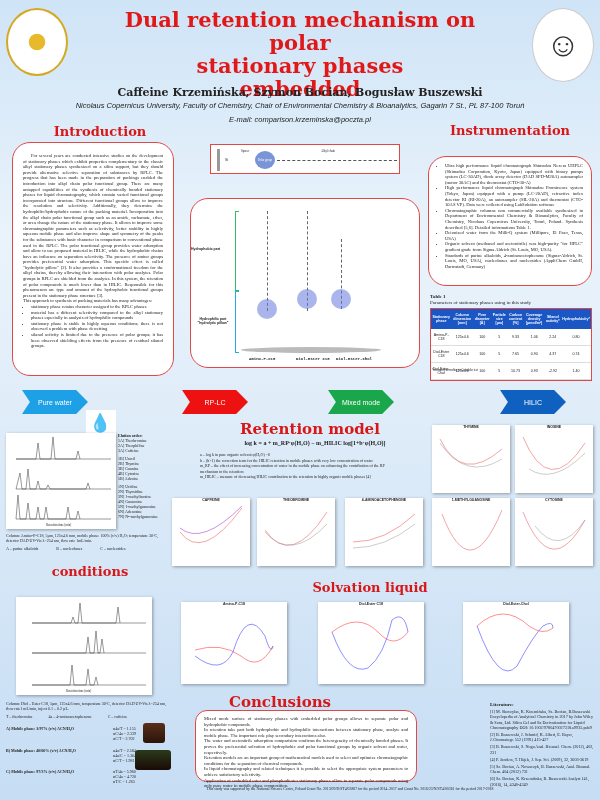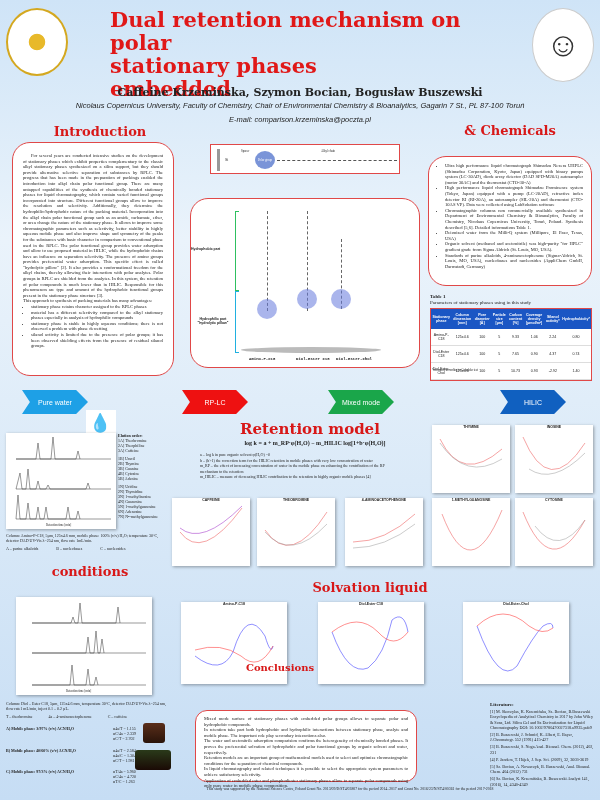--- a/index.html
+++ b/index.html
@@ -1,18 +1,18 @@
 <!DOCTYPE html>
 <html><head>
 <meta charset="utf-8">
 <style>
 *{box-sizing:border-box;margin:0;padding:0}
 body{width:600px;height:800px;overflow:hidden;background:linear-gradient(180deg,#cfe4f7 0%,#eaf3fb 30%,#dbeaf8 60%,#c6ddf4 100%);font-family:"Liberation Serif",serif;position:relative;color:#222}
 .abs{position:absolute}
-.title{left:110px;top:8px;width:380px;text-align:left;color:#e01818;font-family:"DejaVu Serif",serif;font-weight:bold;font-size:21px;line-height:23px}
+.title{left:110px;top:8px;width:380px;text-align:center;color:#e01818;font-family:"DejaVu Serif",serif;font-weight:bold;font-size:21px;line-height:23px}
 .logo-l{left:6px;top:8px;width:62px;height:68px;border-radius:50%;background:radial-gradient(circle,#e8b92a 0 18%,#fff 20% 100%);border:2px solid #d4a820}
 .logo-r{left:532px;top:8px;width:62px;height:74px;border-radius:50%;background:#fff;border:1px solid #ccc;display:flex;align-items:center;justify-content:center;font-size:34px;color:#333}
 .authors{left:0;top:86px;width:600px;text-align:center;font-weight:bold;font-size:11px;font-family:"DejaVu Serif",serif}
 .affil{left:0;top:101px;width:600px;text-align:center;font-style:italic;font-size:7.5px;font-family:"Liberation Sans",sans-serif}
 .email{left:0;top:115px;width:600px;text-align:center;font-style:italic;font-size:7.5px;font-family:"Liberation Sans",sans-serif}
 .h2{color:#d81818;font-weight:bold;font-family:"DejaVu Serif",serif;text-align:center}
 .box{border:1.5px solid #e04848;border-radius:18px;background:#fff}
 .small{font-size:4.6px;line-height:5.6px;text-align:justify}
 .small ul{padding-left:8px}
 .arrow{height:24px;color:#fff;font-family:"Liberation Sans",sans-serif;font-size:7px;display:flex;align-items:center;justify-content:center;clip-path:polygon(0 0,82% 0,100% 50%,82% 100%,0 100%,12% 50%)}
@@ -69,21 +69,21 @@
   <div class="abs" style="left:66px;top:100px;width:20px;height:20px;border-radius:50%;background:rgba(100,120,220,.55)"></div>
   <div class="abs" style="left:106px;top:90px;width:20px;height:20px;border-radius:50%;background:rgba(100,120,220,.55)"></div>
   <div class="abs" style="left:140px;top:90px;width:20px;height:20px;border-radius:50%;background:rgba(100,120,220,.55)"></div>
   <div class="abs" style="left:50px;top:148px;width:140px;height:6px;border-radius:50%;background:#bbb"></div>
   <div class="abs" style="left:58px;top:158px;font-size:4px;font-family:'Liberation Mono',monospace;font-weight:bold">Amino-P-C18</div>
   <div class="abs" style="left:105px;top:158px;font-size:4px;font-family:'Liberation Mono',monospace;font-weight:bold">Diol-Ester C18</div>
   <div class="abs" style="left:145px;top:158px;font-size:4px;font-family:'Liberation Mono',monospace;font-weight:bold">Diol-Ester-Chol</div>
 </div>
 
 <div class="abs h2" style="left:425px;top:124px;width:170px;font-size:13px;line-height:14px">
-  <div>&amp; Chemicals</div>
+  <div>Instrumentation</div>
 </div>
 <div class="abs box small" style="left:428px;top:156px;width:164px;height:130px;padding:6px 8px">
   <ul>
     <li>Ultra high performance liquid chromatograph Shimadzu Nexera UHPLC (Shimadzu Corporation, Kyoto, Japan) equipped with binary pumps system (LC-30AD), diode array detector (DAD SPD-M20A) autosampler (motor 30AC) and the thermostat (CTO-30-A)</li>
     <li>High performance liquid chromatograph Shimadzu Prominence system (Tokyo, Japan) equipped with a pump (LC-20AD), refractive index detector RI (RI-20A), an autosampler (SIL-20A) and thermostat (CTO-10AS VP). Data were collected using LabSolution software</li>
     <li>Chromatographic columns non commercially available synthesized in Department of Environmental Chemistry &amp; Bioanalytics, Faculty of Chemistry, Nicolaus Copernicus University, Toruń, Poland. Synthesis described [5,6]. Detailed informations Table 1.</li>
     <li>Deionized water from the Milli-Q system (Millipore, El Paso, Texas, USA)</li>
     <li>Organic solvent (methanol and acetonitrile) was high-purity "for HPLC" gradient grade from Sigma Aldrich (St. Louis, MO, USA).</li>
     <li>Standards of purine alkaloids, 4-aminoacetophenone (Sigma-Aldrich, St. Louis, MO, USA), nucleobases and nucleosides (AppliChem GmbH, Darmstadt, Germany)</li>
   </ul>
@@ -312,21 +312,21 @@
     </svg>
 </div>
 <div class="abs fig" style="left:463px;top:602px;width:106px;height:82px">
   <div class="figtitle">Diol-Ester-Chol</div>
   <svg width="106" height="72">
       <path d="M14 20 Q36 80 54 60 Q70 30 80 20 Q90 14 90 22" stroke="#44f" fill="none" stroke-width=".6"></path>
       <path d="M14 20 Q40 -4 66 20 Q80 30 90 22" stroke="#f44" fill="none" stroke-width=".6"></path>
     </svg>
 </div>
 
-<div class="abs h2" style="left:220px;top:662px;width:120px;font-size:10px">Conclusions</div>
+<div class="abs h2" style="left:220px;top:693px;width:120px;font-size:15px">Conclusions</div>
 <div class="abs box small" style="left:195px;top:710px;width:222px;height:72px;padding:5px 8px;border-radius:12px">
   <div>Mixed mode surface of stationary phases with embedded polar groups allows to separate polar and hydrophobic compounds.</div>
   <div>In retention take part both hydrophobic and hydrophilic interactions between stationary phase, analyte and mobile phase. The important role play secondary interactions also.</div>
   <div>The water and acetonitrile adsorption comparision confirms the heterogeneity of chemically bonded phases. It proves the preferential solvation of hydrophobic and polar functional groups by organic solvent and water, respectively.</div>
   <div>Retention models are an important group of mathematical models used to select and optimize chromatographic conditions for the separation of chemical compounds.</div>
   <div>In liquid chromatography and related techniques it is possible to select the appropriate system parameters to achieve satisfactory selectivity.</div>
   <div>Application of embedded ester and phosphodiester stationary phases allow to separate polar compounds using only pure water in mobile phase composition.</div>
 </div>
 
 <div class="abs lit" style="left:490px;top:702px;width:106px">

